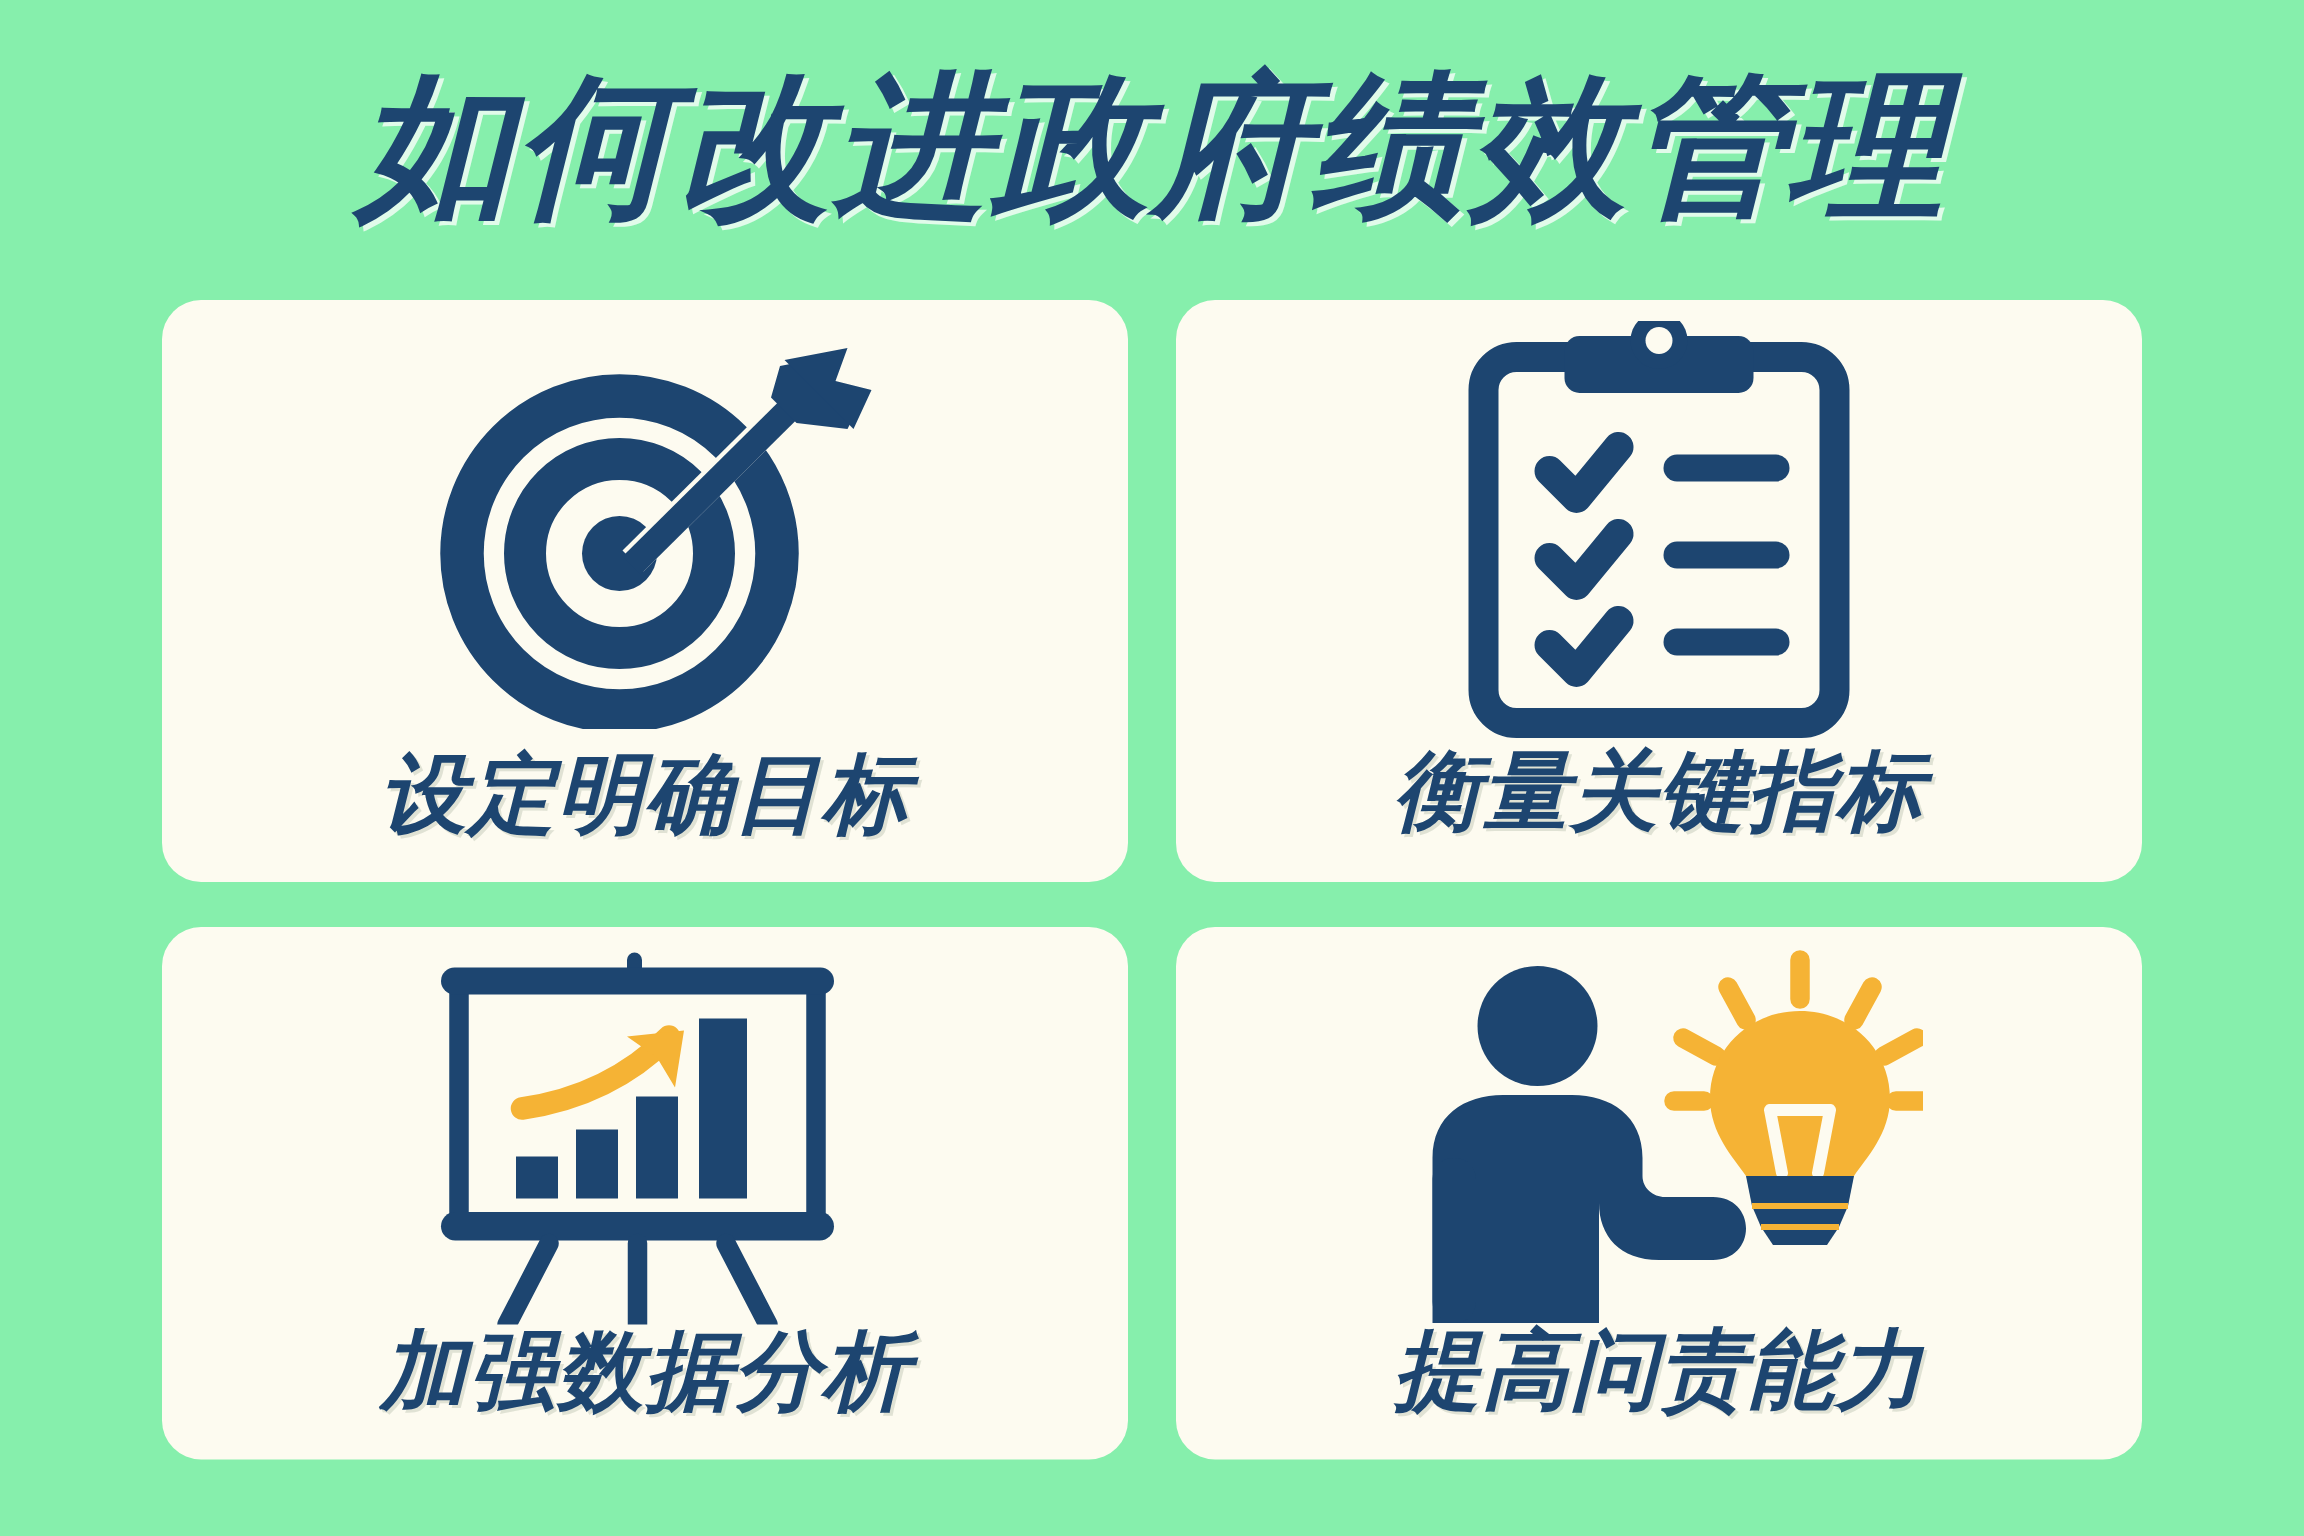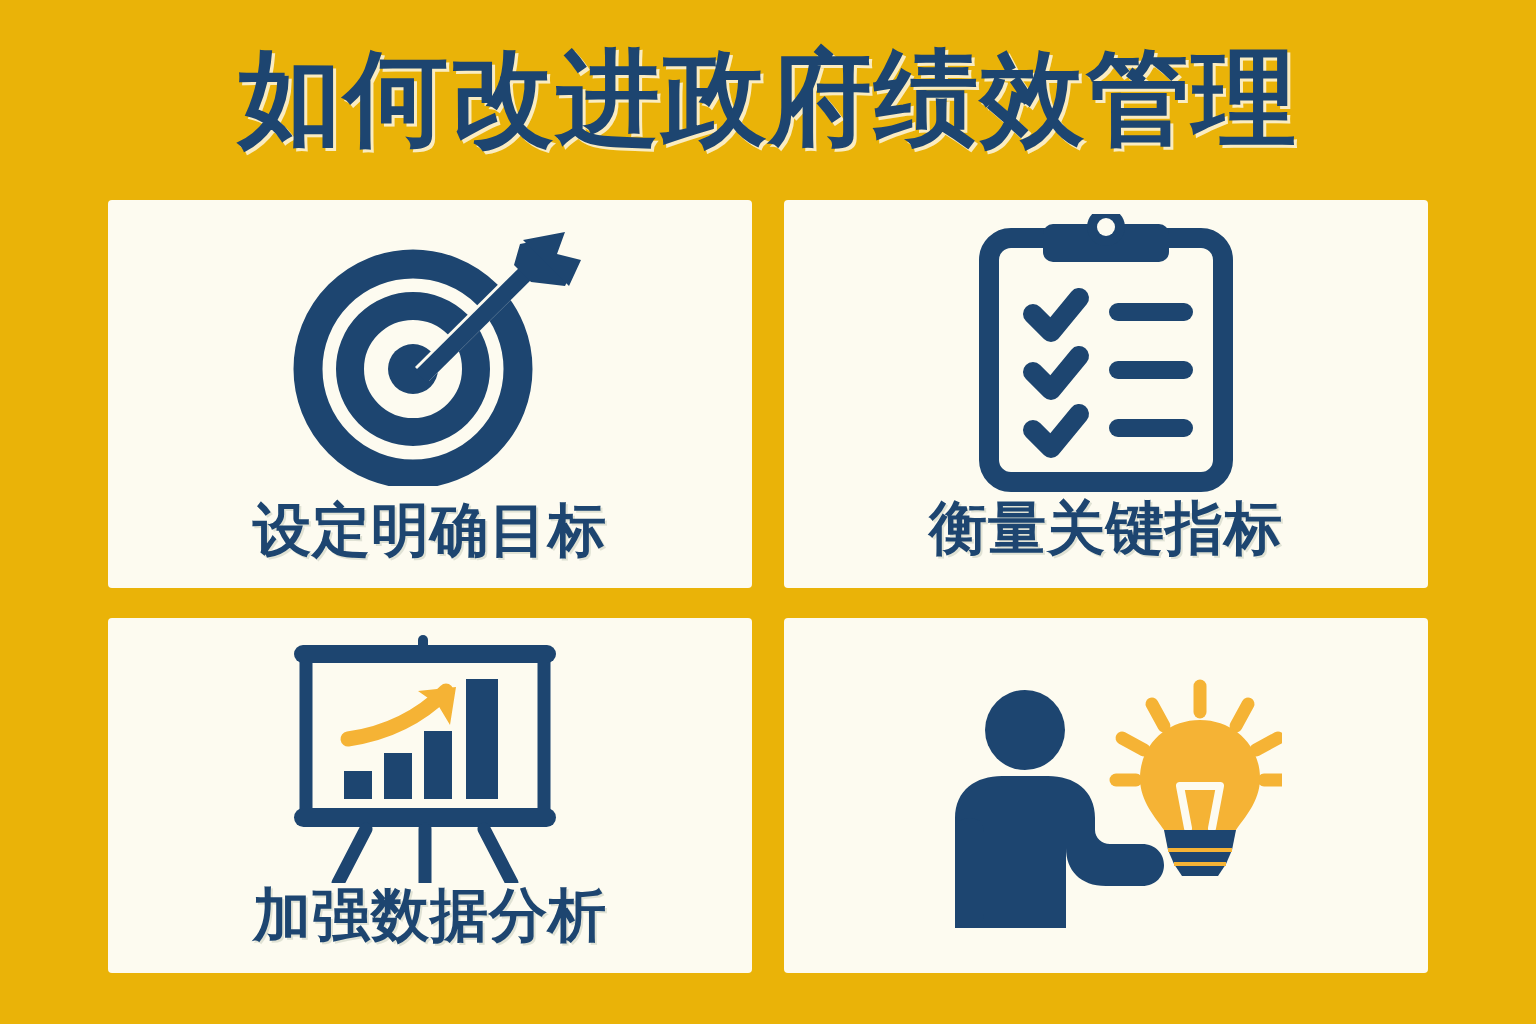--- a/index.html
+++ b/index.html
@@ -11,21 +11,22 @@
     height: 1024px;
     background: #bcd9e2;
     font-family: "Liberation Sans", "DejaVu Sans", sans-serif;
     overflow: hidden;
   }
 
   .poster {
     position: relative;
     width: 1536px;
     height: 1024px;
-    background: #eab308;
+    background: #86efac;
+    font-style: italic;
   }
 
   
   .title {
     position: absolute;
     left: 0;
     top: 42px;
     width: 1536px;
     text-align: center;
     font-size: 104px;
@@ -46,21 +47,21 @@
     height: 773px;
     display: grid;
     grid-template-columns: 644px 644px;
     grid-template-rows: 388px 355px;
     column-gap: 32px;
     row-gap: 30px;
   }
 
   .card {
     background: #fdfbf0;
-    border-radius: 4px;
+    border-radius: 26px;
     display: flex;
     flex-direction: column;
     align-items: center;
     justify-content: flex-start;
     position: relative;
     overflow: hidden;
   }
 
   .card-icon {
     flex: 1 1 auto;
@@ -217,16 +218,17 @@
                    C226 140 210 124 210 100
                    C210 68 236 42 270 42 Z" fill="#f5b335"></path>
 
           <path d="M250 108 L258 150 M290 108 L282 150 M250 108 L290 108" fill="none" stroke="#fdfbf0" stroke-width="8" stroke-linecap="round"></path>
 
           <path d="M234 152 L306 152 L302 172 L296 186 L288 198 L252 198 L244 186 L238 172 Z" fill="#1d4570"></path>
           <path d="M238 172 L302 172" stroke="#f5b335" stroke-width="4"></path>
           <path d="M244 186 L296 186" stroke="#f5b335" stroke-width="4"></path>
         </svg>
       </div>
+      <div class="card-label">提高问责能力</div>
     </div>
 
   </div>
 </div>
 
 </body></html>

